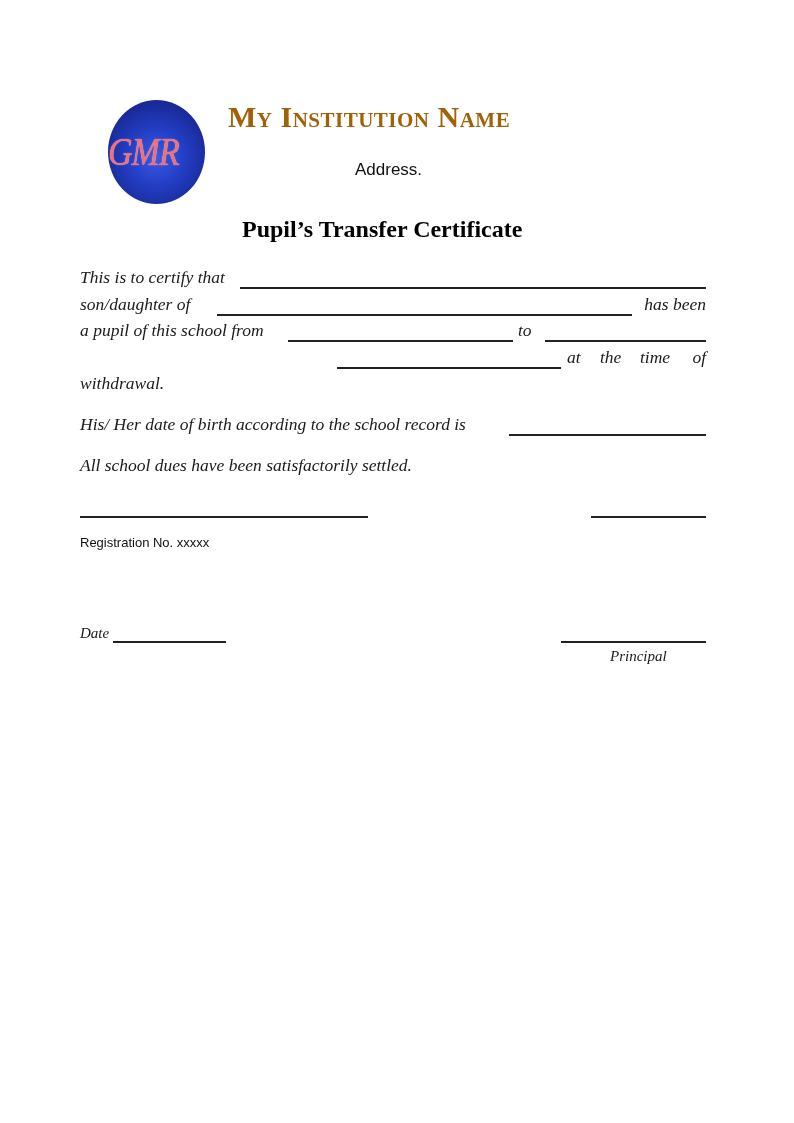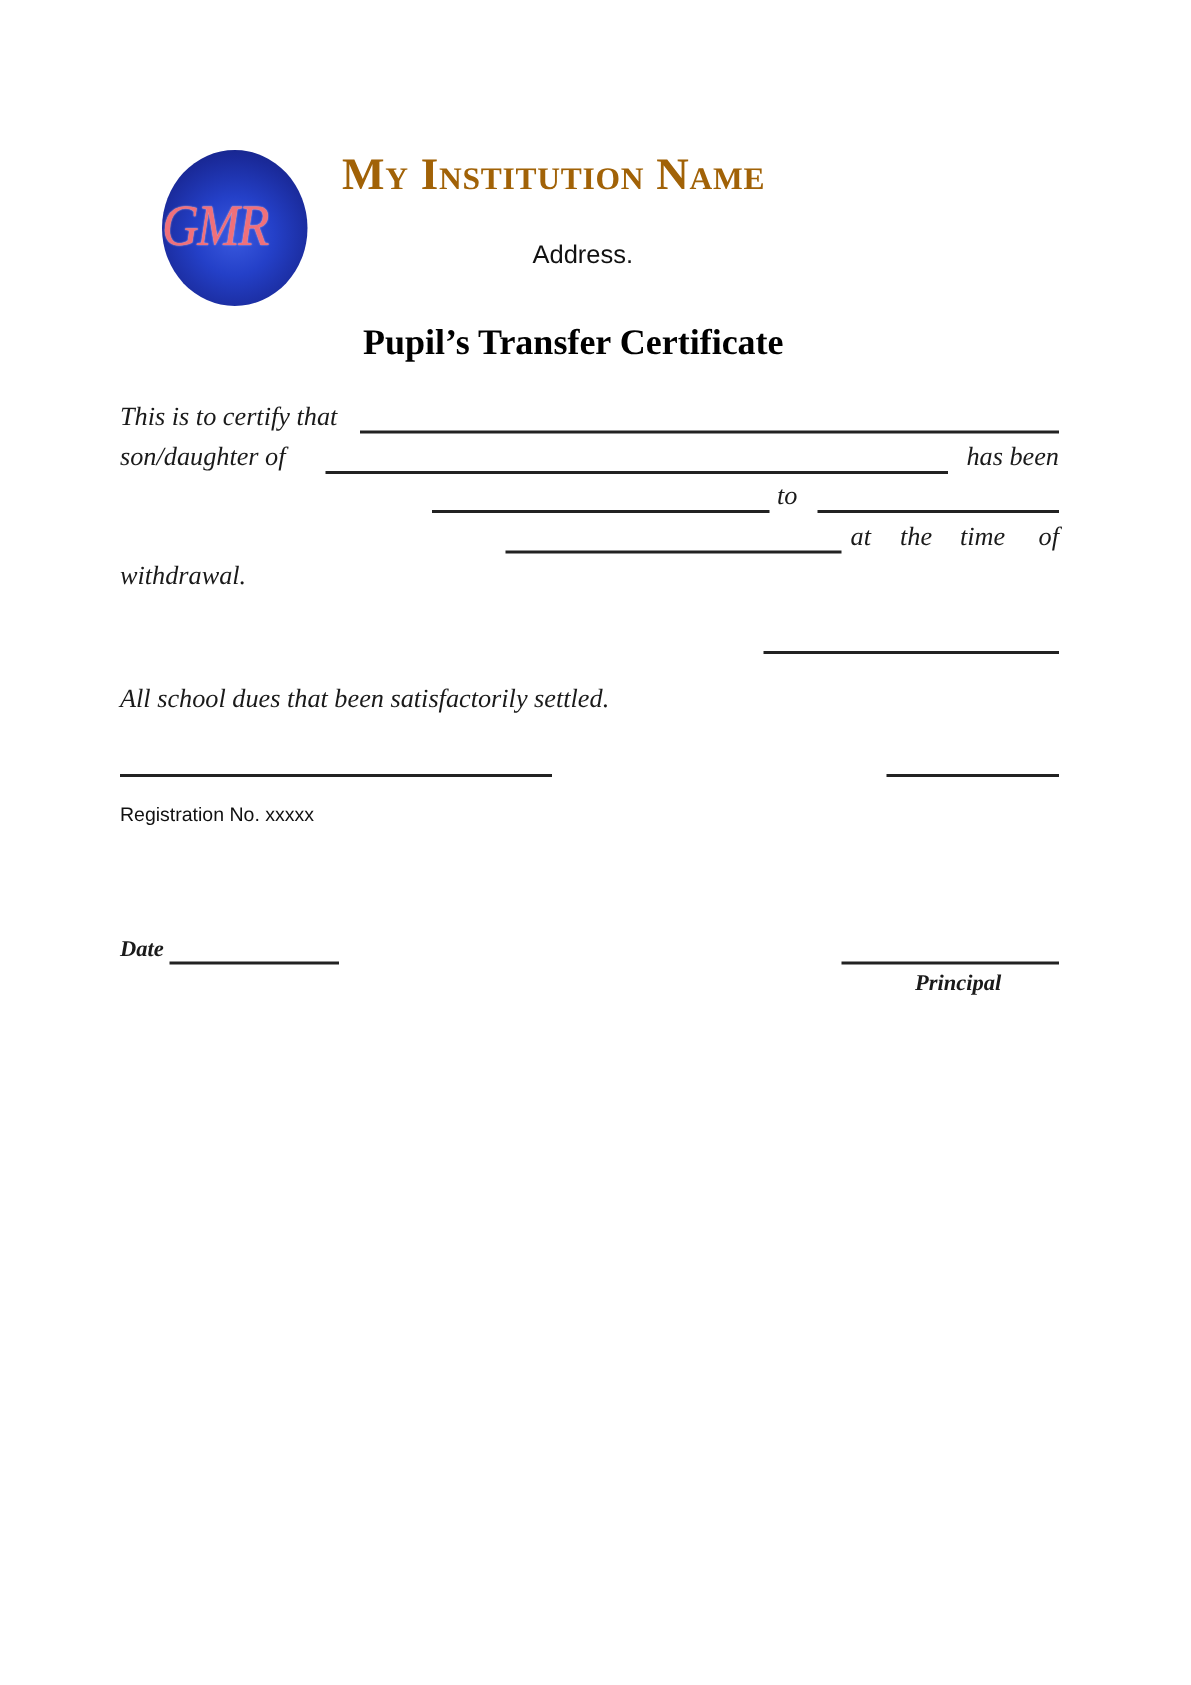--- a/index.html
+++ b/index.html
@@ -10,21 +10,21 @@
     display:flex; align-items:center; justify-content:flex-start; }
   .logo span { font-family:"Liberation Serif", serif; font-style:italic; font-size:34px; color:#f0707a;
     letter-spacing:-1px; text-shadow:0 0 1px #ffd0d0; transform:scaleY(1.15); }
   .inst { left:228px; top:100px; font-family:"Liberation Serif", serif; font-weight:bold; font-size:30px; letter-spacing:0.5px; color:#a16207; font-variant:small-caps; }
   .addr { left:355px; top:160px; font-family:"Liberation Sans", sans-serif; font-size:17px; color:#111; }
   .title { left:242px; top:216px; font-weight:bold; font-size:24px; color:#000; }
   .line { font-style:italic; font-size:17.5px; color:#1a1a1a; left:80px; width:626px; height:24px; }
   .line .seg { position:absolute; top:0; white-space:nowrap; }
   .blank { position:absolute; border-bottom:2px solid #222; height:0; }
   .reg { left:80px; top:535px; font-family:"Liberation Sans", sans-serif; font-size:13px; color:#111; }
-  .it { font-style:italic; font-size:17px; position:absolute; white-space:nowrap; color:#1a1a1a;font-weight:bold; }
+  .it { font-style:italic; font-size:17px; position:absolute; white-space:nowrap; color:#1a1a1a; }
 </style>
 </head>
 <body>
 
 <div class="abs logo">
   <span>GMR</span>
 </div>
 <div class="abs inst">My Institution Name</div>
 <div class="abs addr">Address.</div>
 <div class="abs title">Pupil’s Transfer Certificate</div>
@@ -34,43 +34,45 @@
   <div class="blank" style="left:160px; width:466px; top:20px"></div>
 </div>
 
 <div class="abs line" style="top:294px">
   <span class="seg" style="left:0">son/daughter of</span>
   <div class="blank" style="left:137px; width:415px; top:20px"></div>
   <span class="seg" style="right:0">has been</span>
 </div>
 
 <div class="abs line" style="top:320px">
+  <span class="seg" style="left:0">a pupil of this school from</span>
   <div class="blank" style="left:208px; width:225px; top:20px"></div>
   <span class="seg" style="left:438px">to</span>
   <div class="blank" style="left:465px; width:161px; top:20px"></div>
 </div>
 
 <div class="abs line" style="top:347px">
   <div class="blank" style="left:257px; width:224px; top:20px"></div>
   <span class="seg" style="left:487px">at</span>
   <span class="seg" style="left:520px">the</span>
   <span class="seg" style="left:560px">time</span>
   <span class="seg" style="right:0">of</span>
 </div>
 
 <div class="abs line" style="top:373px">
   <span class="seg" style="left:0">withdrawal.</span>
 </div>
 
 <div class="abs line" style="top:414px">
+  <span class="seg" style="left:0">His/ Her date of birth according to the school record is</span>
   <div class="blank" style="left:429px; width:197px; top:20px"></div>
 </div>
 
 <div class="abs line" style="top:455px">
-  <span class="seg" style="left:0">All school dues that been satisfactorily settled.</span>
+  <span class="seg" style="left:0">All school dues have been satisfactorily settled.</span>
 </div>
 
 <div class="abs line" style="top:496px">
   <div class="blank" style="left:0; width:288px; top:20px"></div>
   <div class="blank" style="left:511px; width:115px; top:20px"></div>
 </div>
 
 <div class="abs reg">Registration No. xxxxx</div>
 
 <div class="it" style="left:80px; top:625px; font-size:15px;">Date</div>

